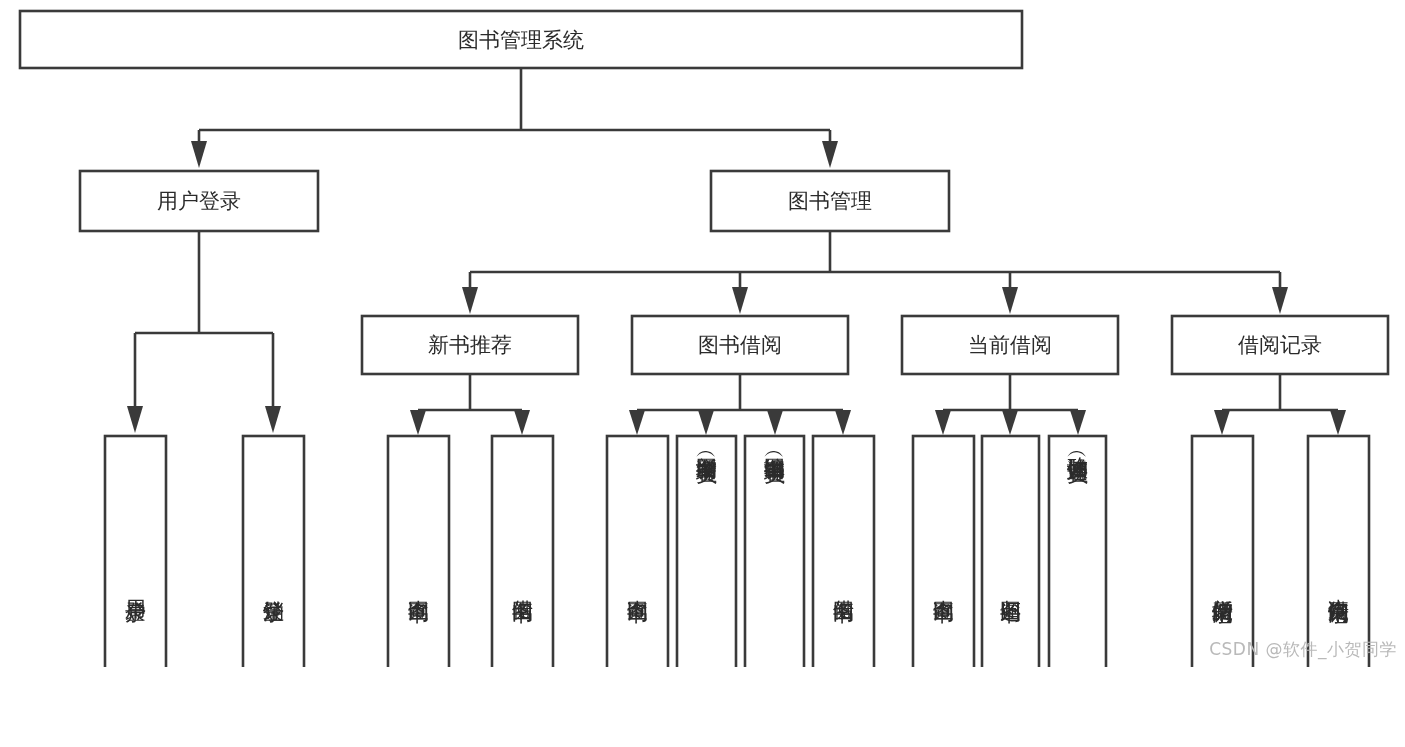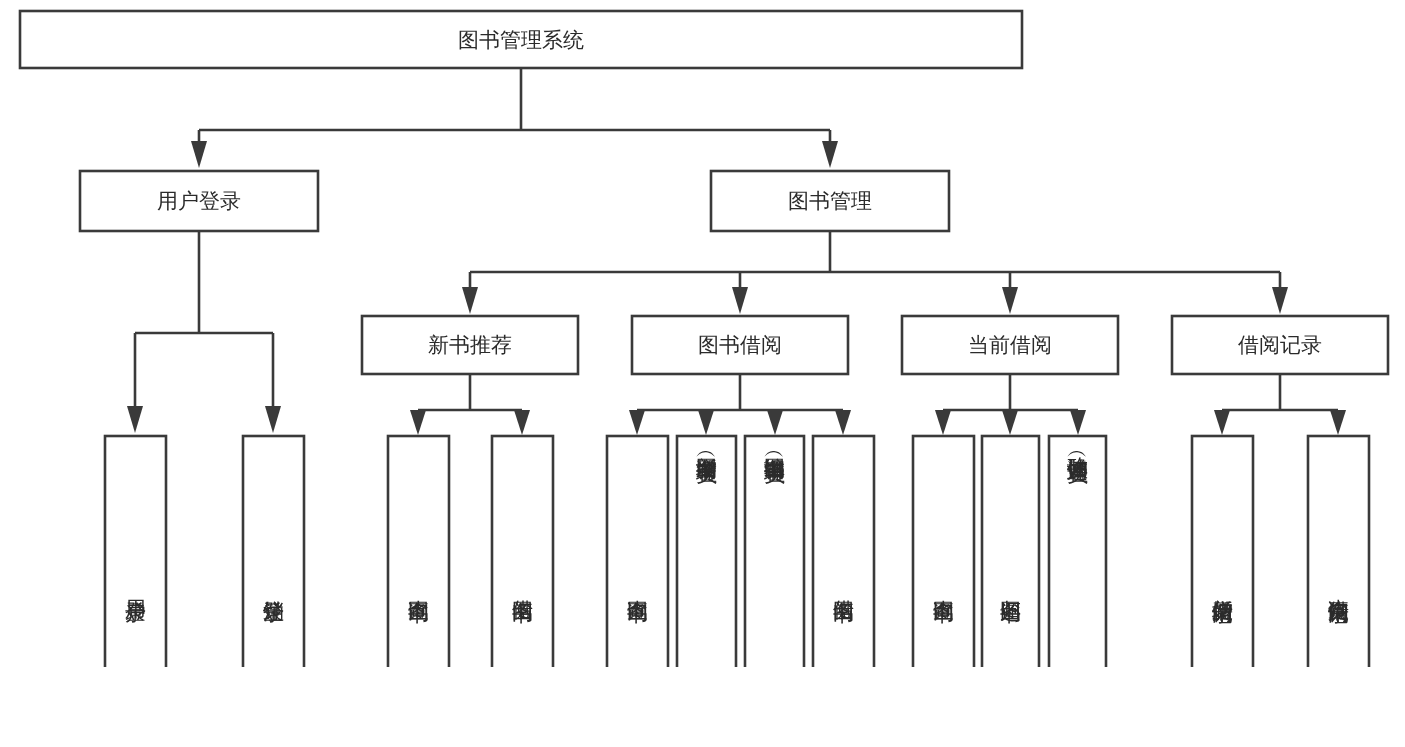--- a/index.html
+++ b/index.html
@@ -241,13 +241,14 @@
     <span class="node-label-v">确认归还（管理员）</span>
   </div>
 
   <div class="node-label-v-wrap" style="left:1192px; top:436px; width:61px; height:298px;">
     <span class="node-label-v">新增借阅记录</span>
   </div>
   <div class="node-label-v-wrap" style="left:1308px; top:436px; width:61px; height:298px;">
     <span class="node-label-v">查询借阅记录</span>
   </div>
 
+  <div class="watermark">CSDN @软件_小贺同学</div>
 </div>
 
 </body></html>

